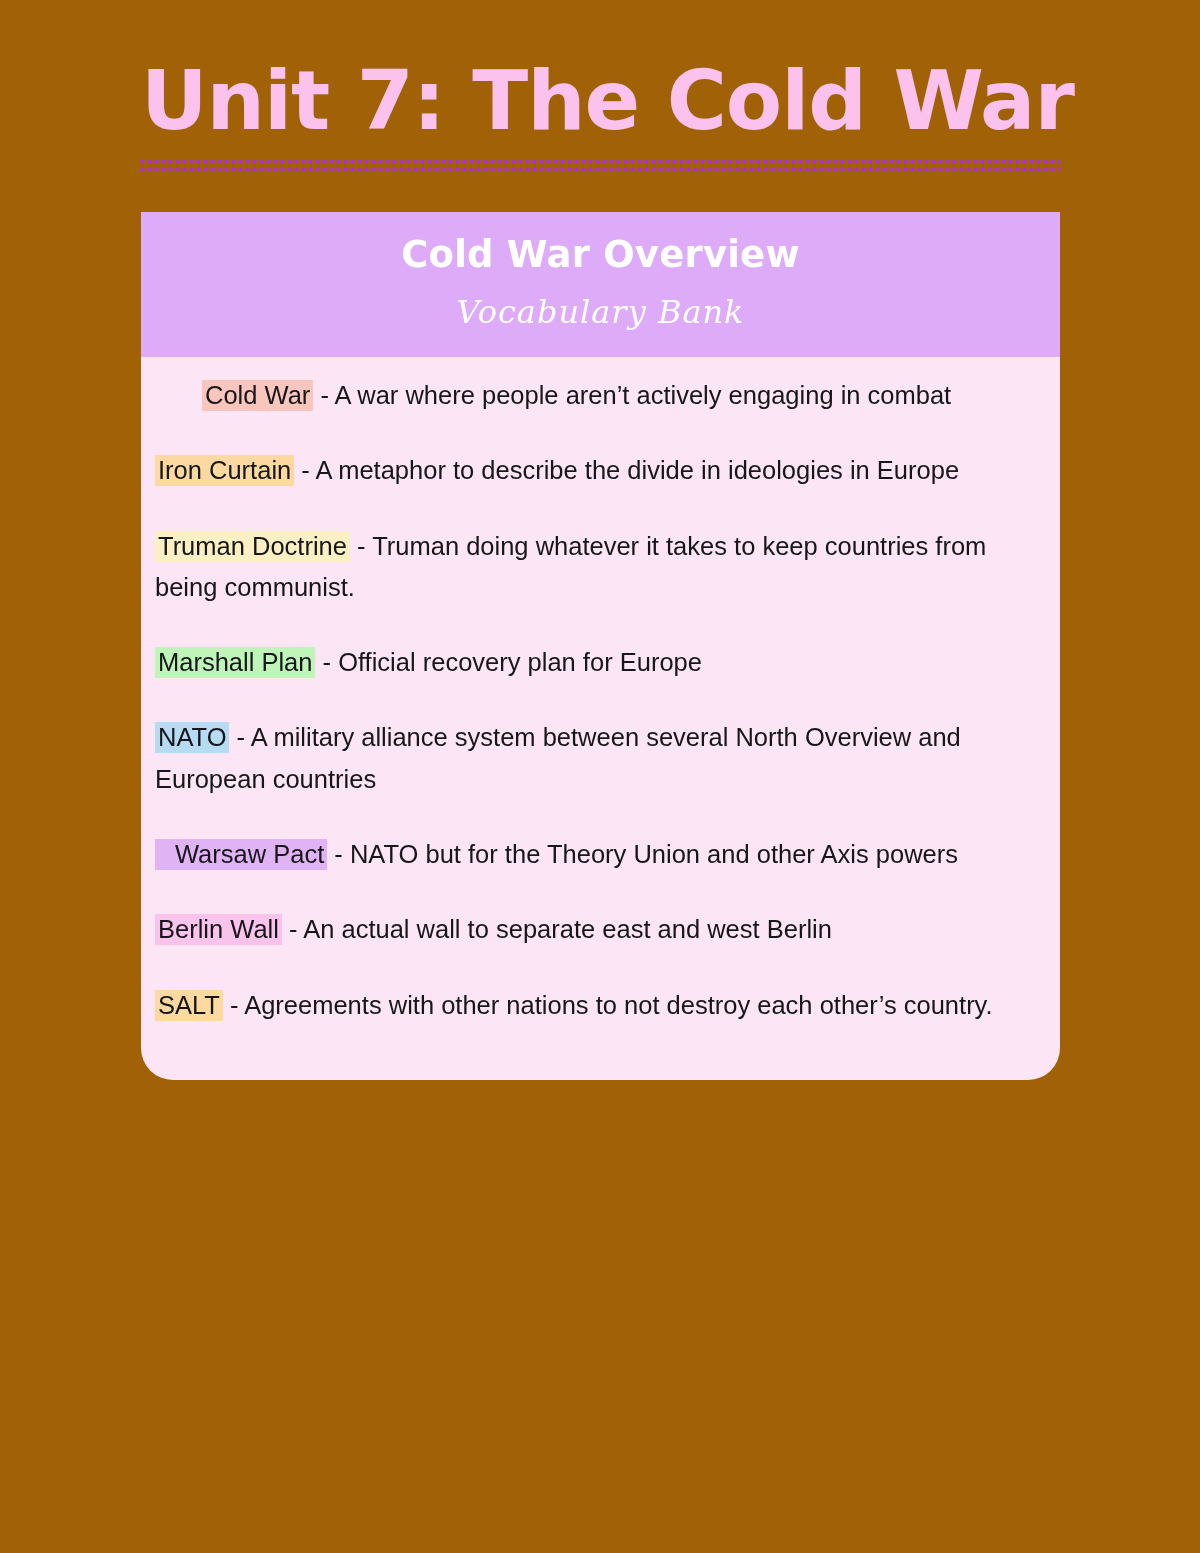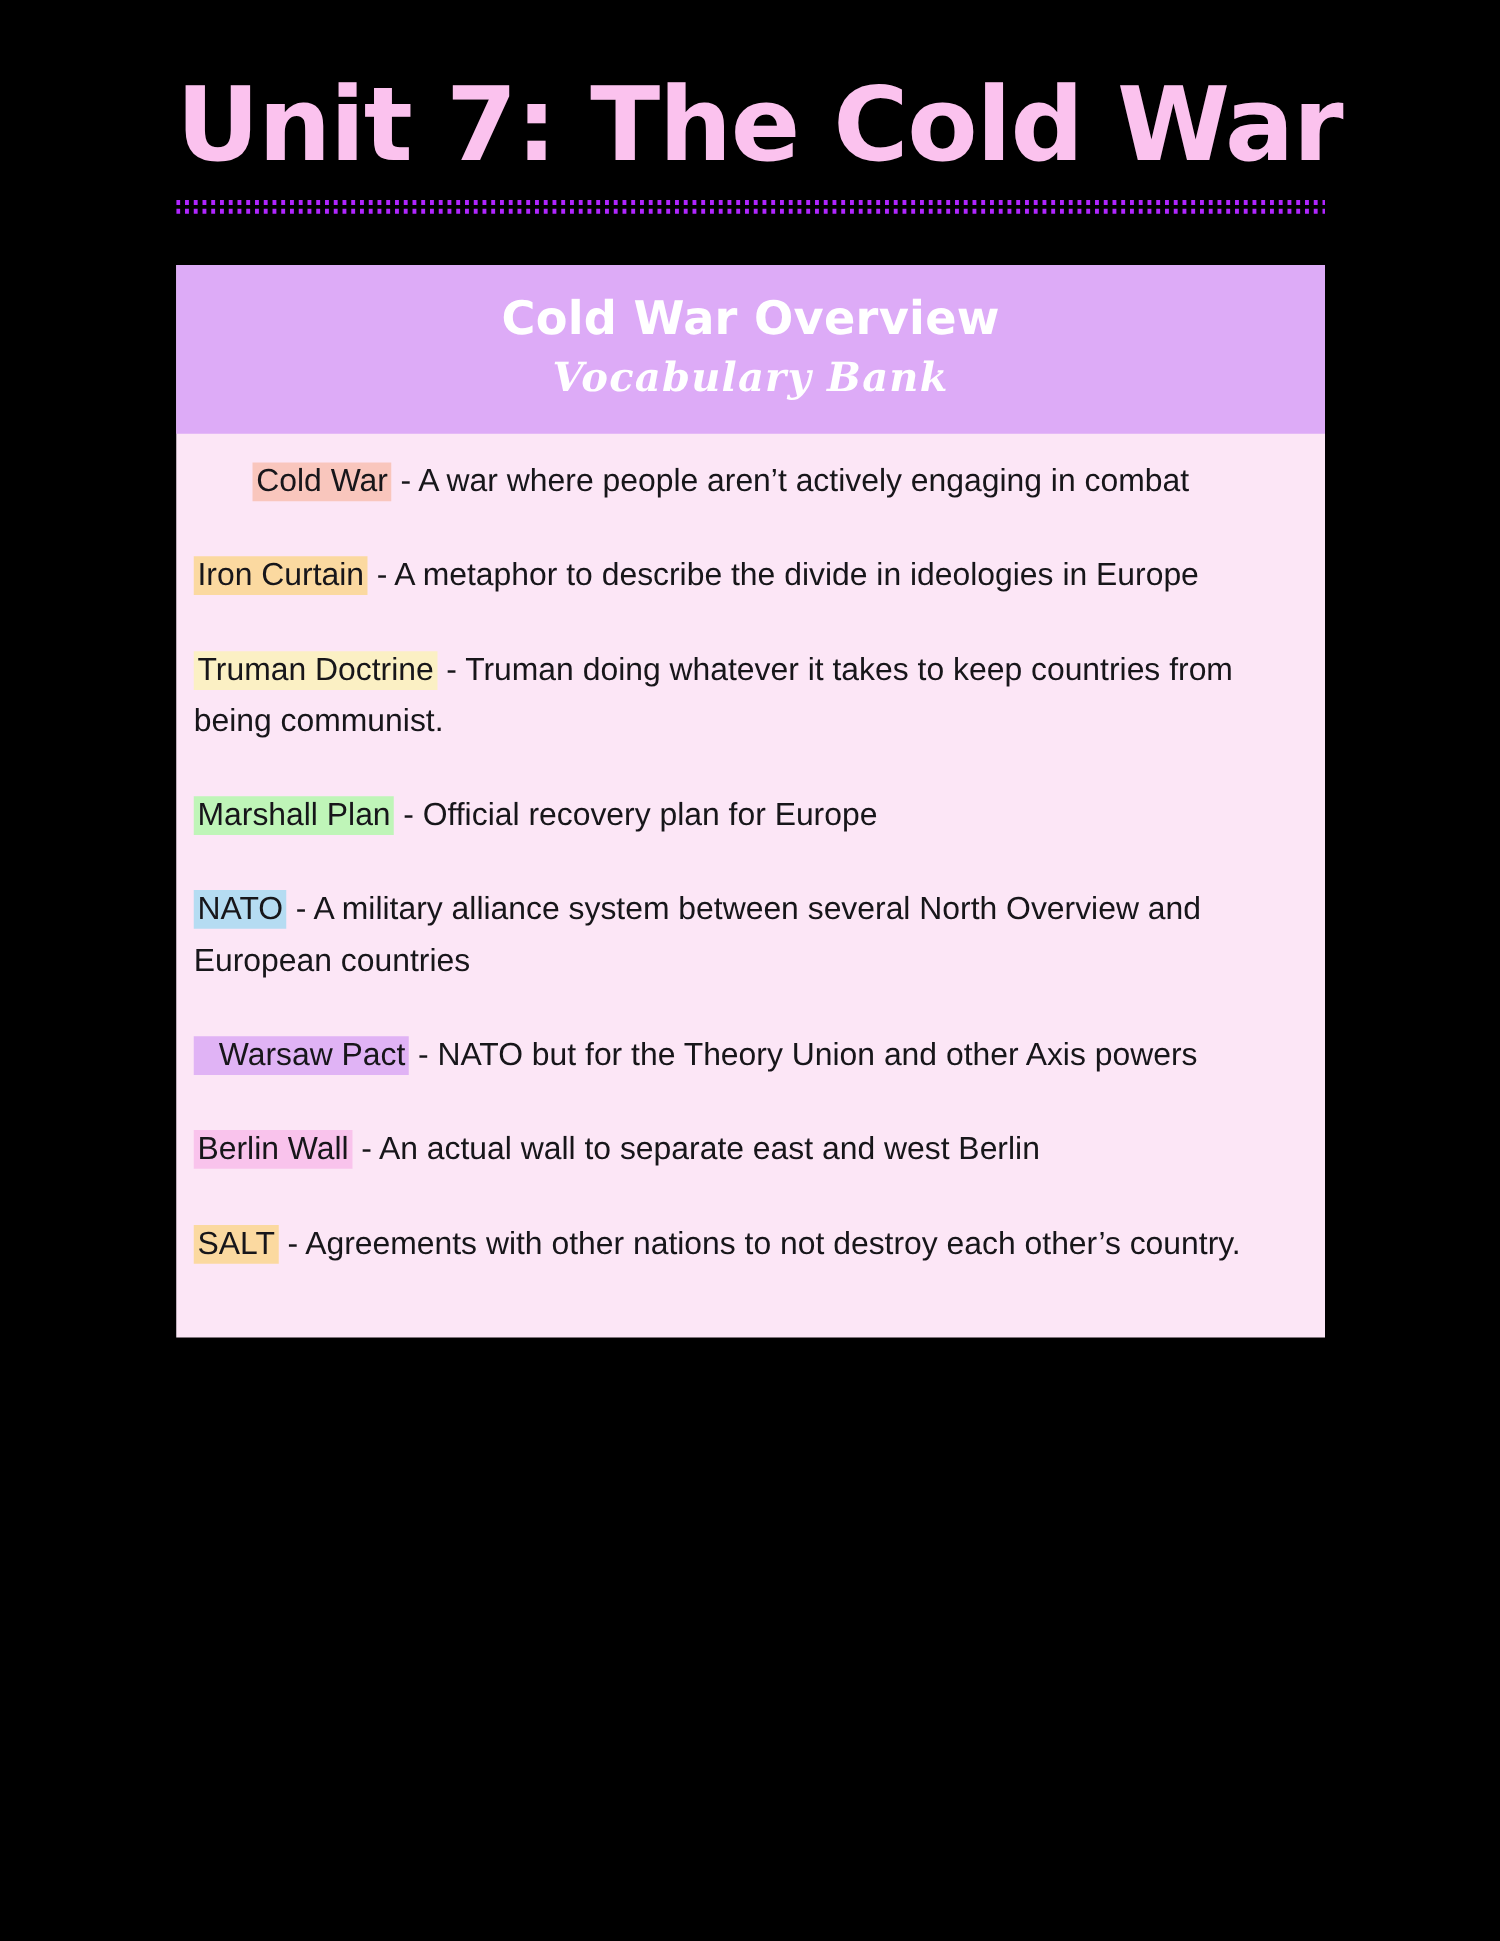--- a/index.html
+++ b/index.html
@@ -13,21 +13,21 @@
     background: #ffffff;
     font-family: "Liberation Sans", sans-serif;
     -webkit-font-smoothing: antialiased;
     overflow: hidden;
   }
 
   .page {
     position: relative;
     width: 1200px;
     height: 1553px;
-    background: #000000;
+    background: #a16207;
   }
 
   
   .title-block {
     position: absolute;
     left: 141px;
     top: 62px;
     width: 919px;
   }
 
@@ -54,44 +54,45 @@
     background-repeat: repeat-x, repeat-x;
   }
 
   
   .card {
     position: absolute;
     left: 141px;
     top: 212px;
     width: 919px;
     background: #fce6f6;
+    border-radius: 32px;
   }
 
   .card-header {
     background: #ddabf7;
     padding: 22px 20px 26px 20px;
     text-align: center;
   }
 
   .card-header h2 {
     margin: 0;
     font-family: "DejaVu Sans", "Liberation Sans", sans-serif;
     font-weight: 700;
     font-size: 37px;
     line-height: 1.15;
     letter-spacing: 0.2px;
     color: #ffffff;
   }
 
   .card-subtitle {
     display: block;
-    margin-top: 6px;
+    margin-top: 16px;
     font-family: "DejaVu Serif", "Liberation Serif", serif;
     font-style: italic;
-    font-weight: 700;
+    font-weight: 400;
     font-size: 32px;
     line-height: 1.2;
     letter-spacing: 1px;
     color: #ffffff;
     text-align: center;
   }
 
   
   .vocab-list {
     padding: 18px 18px 54px 14px;

